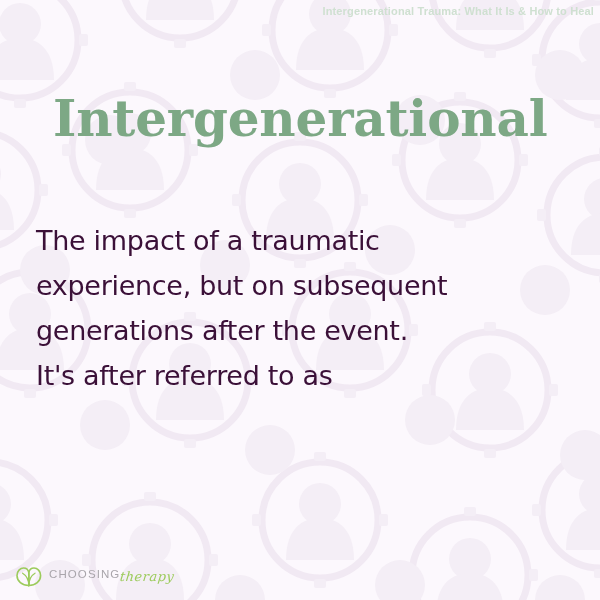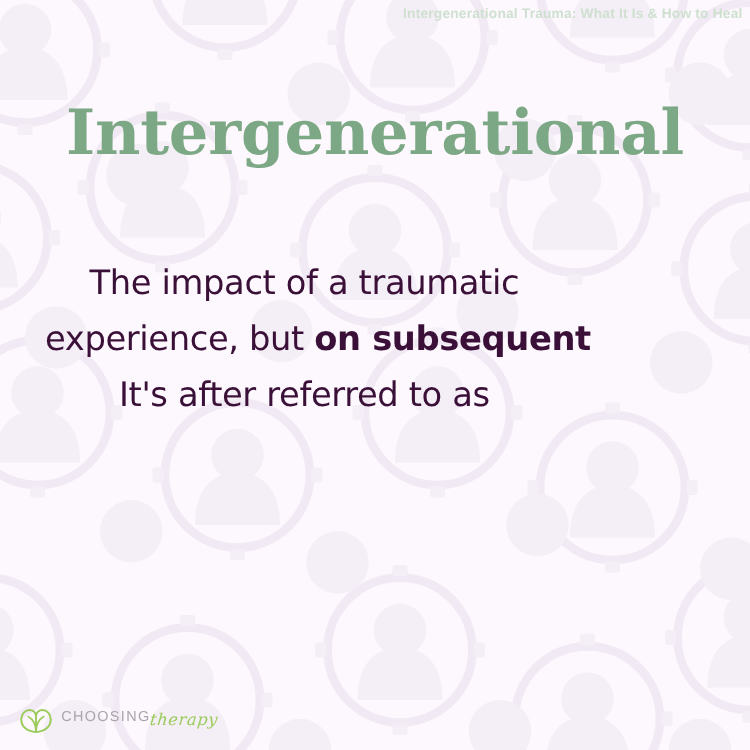--- a/index.html
+++ b/index.html
@@ -60,44 +60,44 @@
     width: 600px;
     text-align: center;
   }
   #main-title {
     font-family: "DejaVu Serif", "Liberation Serif", serif;
     font-weight: bold;
     font-size: 50px;
     line-height: 1.13;
     color: #7da885;
     letter-spacing: -0.2px;
-    margin: 0;
+    margin: 13px;
     padding: 0 40px;
   }
 
   
   #body-block {
     position: absolute;
-    top: 204px;
+    top: 218px;
     left: 0;
     width: 487px;
-    text-align: center;
+    text-align: left;
     padding: 0 36px;
     box-sizing: border-box;
   }
   .body-line {
     font-family: "DejaVu Sans", "Liberation Sans", sans-serif;
     font-size: 27px;
     line-height: 45px;
     color: #3b1038;
     letter-spacing: -0.3px;
     white-space: nowrap;
   }
   .body-line b {
-    font-weight: bold;
+    font-weight: normal;
   }
 
   
   #logo {
     position: absolute;
     left: 14px;
     bottom: 12px;
     display: flex;
     align-items: center;
     gap: 5px;
@@ -196,20 +196,21 @@
     <span id="header-title">Intergenerational Trauma: What It Is &amp; How to Heal</span>
   </div>
 
   <div id="title-block">
     <h1 id="main-title"><span>Intergenerational</span><br></h1>
   </div>
 
   <div id="body-block">
     <div class="body-line"><span>The impact of a traumatic</span></div>
     <div class="body-line"><span>experience, but </span><b>on subsequent</b></div>
+    <div class="body-line"><b>generations after the event</b><span>.</span></div>
     <div class="body-line"><span>It's after referred to as</span></div>
   </div>
 
   <div id="logo">
     <svg id="logo-mark" width="30" height="24" viewBox="0 0 30 24" xmlns="http://www.w3.org/2000/svg" aria-hidden="true">
       <path d="M14.8 21.5 C 8 21.5 3 17.2 3 11.5 C 3 7.2 6.2 4 9.6 4 C 12.4 4 14.3 6 14.8 8.6 C 14.8 8.6 14.8 21.5 14.8 21.5 Z" fill="none" stroke="#9ccb5c" stroke-width="1.6" stroke-linejoin="round"></path>
       <path d="M14.8 21.5 C 21.6 21.5 26.6 17.2 26.6 11.5 C 26.6 7.2 23.4 4 20 4 C 17.2 4 15.3 6 14.8 8.6 C 14.8 8.6 14.8 21.5 14.8 21.5 Z" fill="none" stroke="#9ccb5c" stroke-width="1.6" stroke-linejoin="round"></path>
       <path d="M14.8 21.8 C 14.8 16 12.5 11.5 8.6 9.2" fill="none" stroke="#9ccb5c" stroke-width="1.3" stroke-linecap="round"></path>
       <path d="M14.8 21.8 C 14.8 16 17.1 11.5 21 9.2" fill="none" stroke="#9ccb5c" stroke-width="1.3" stroke-linecap="round"></path>
     </svg>

